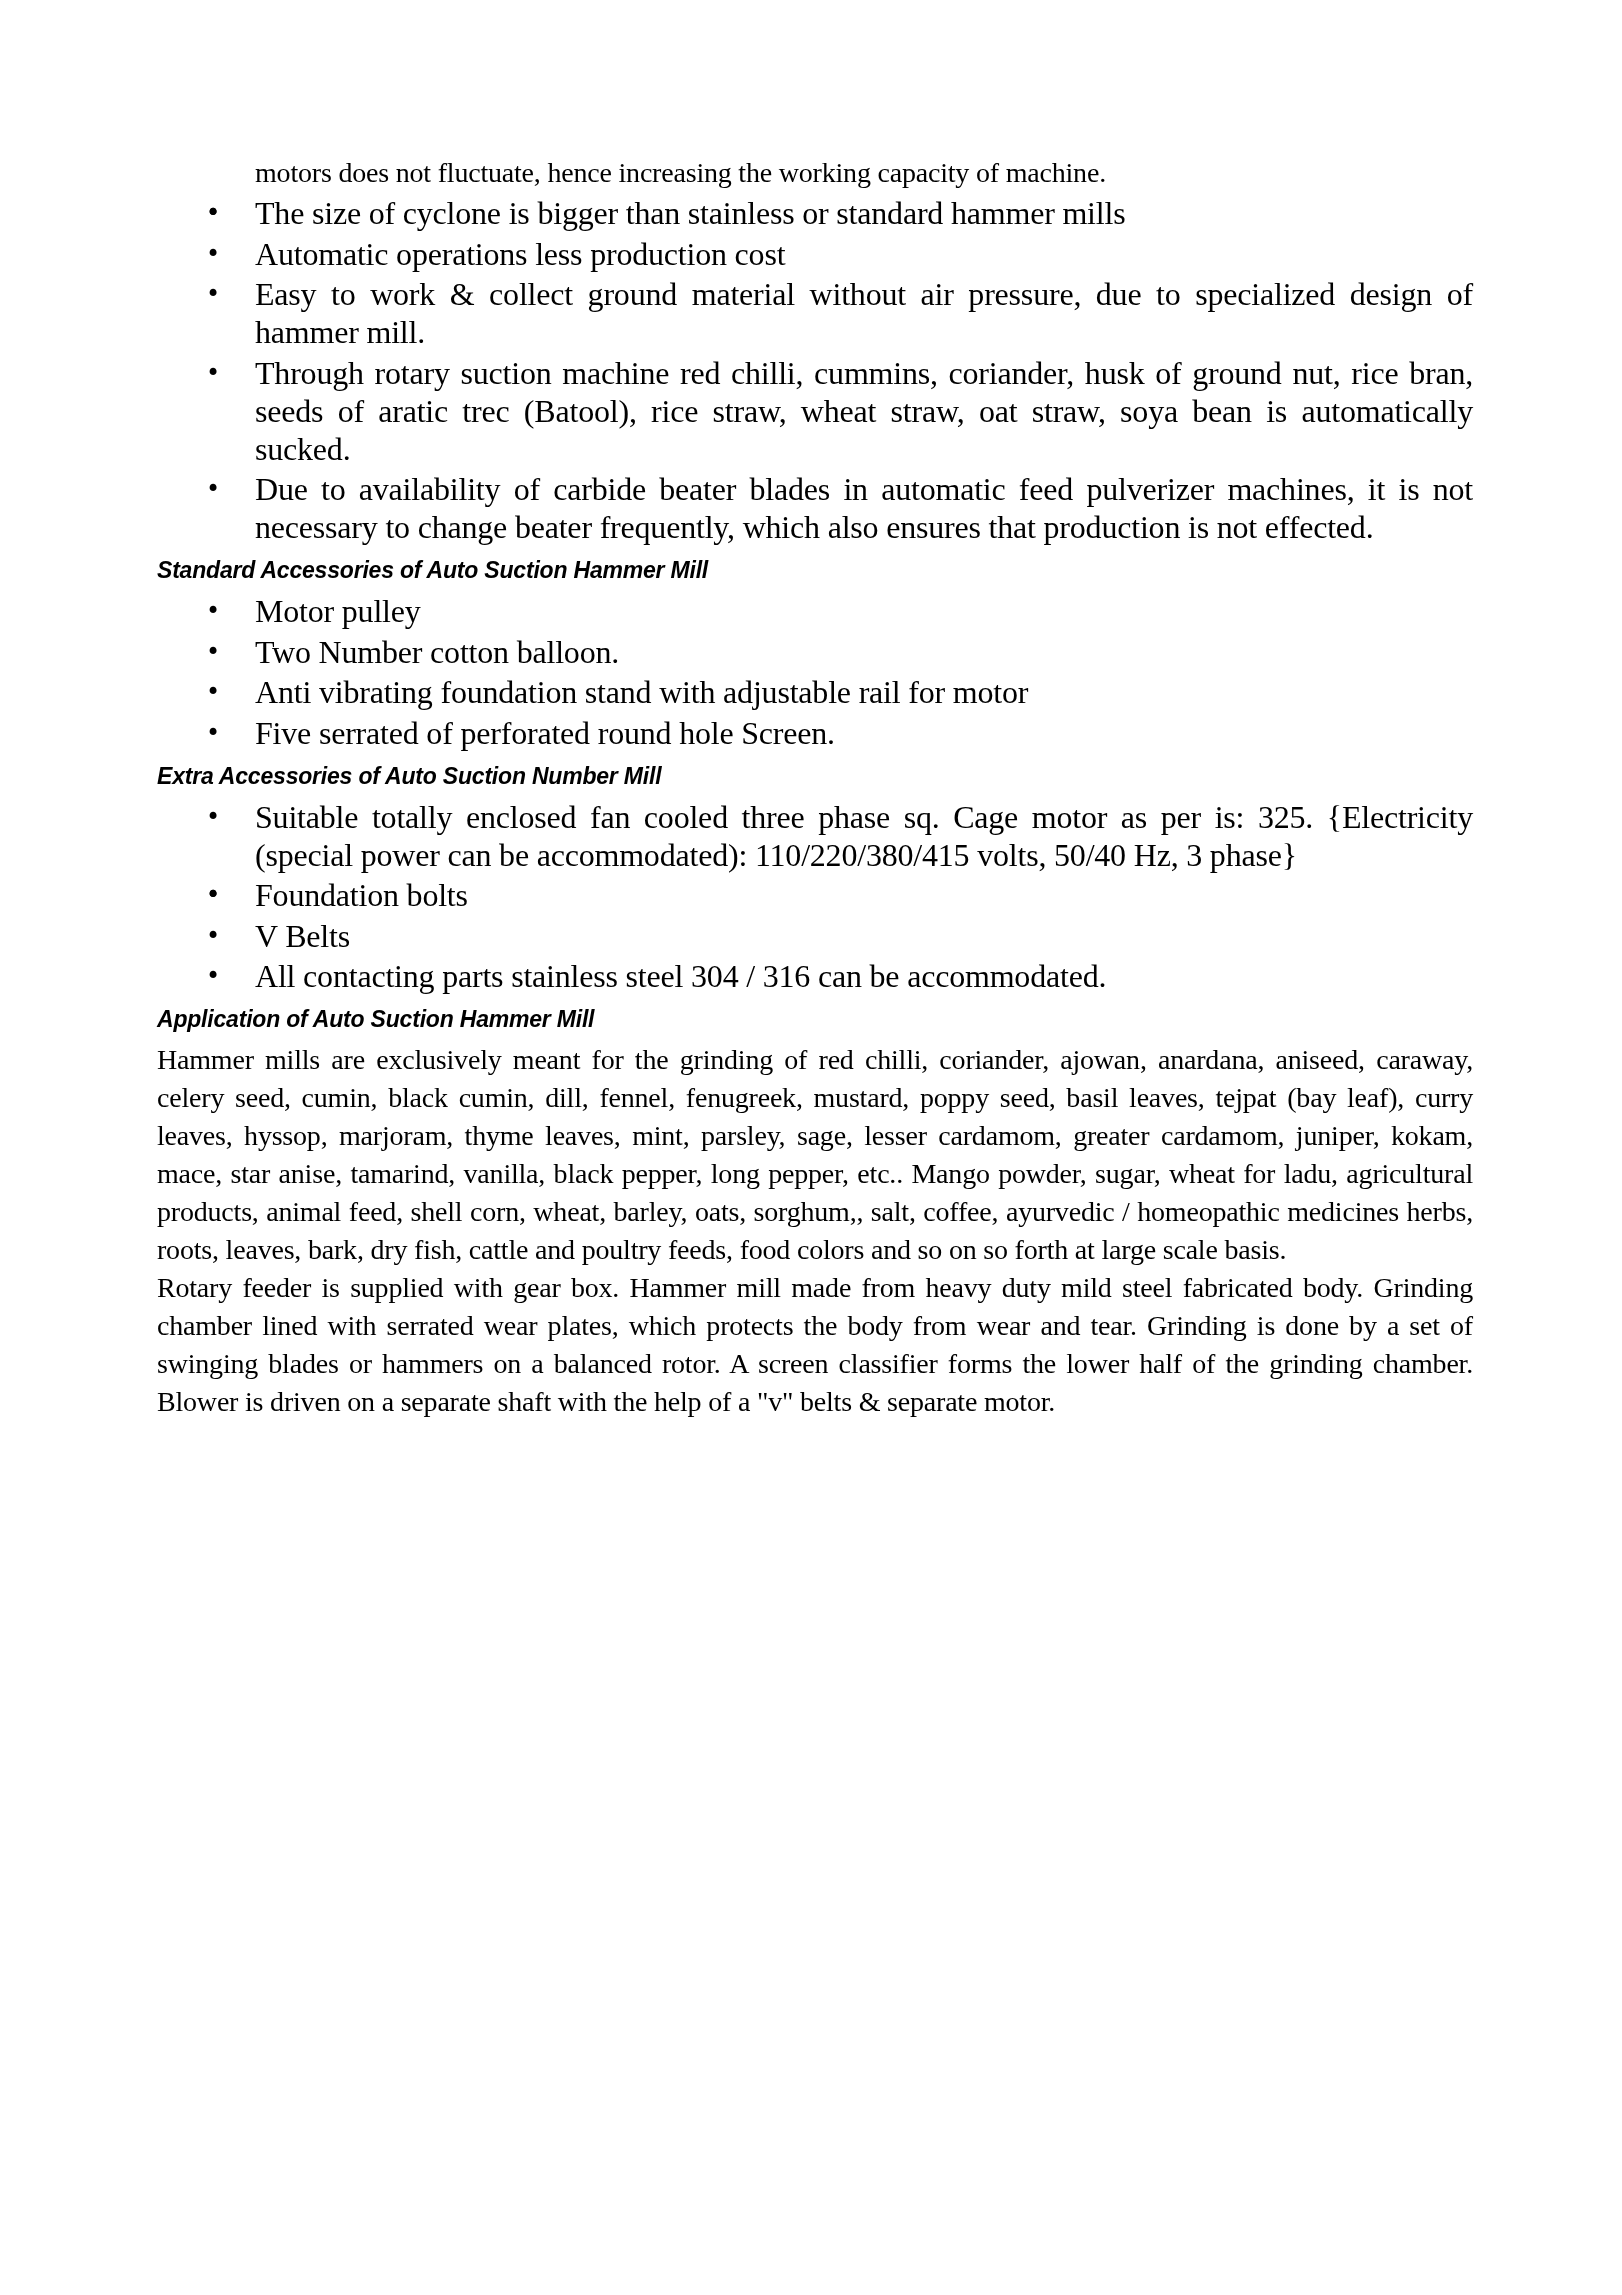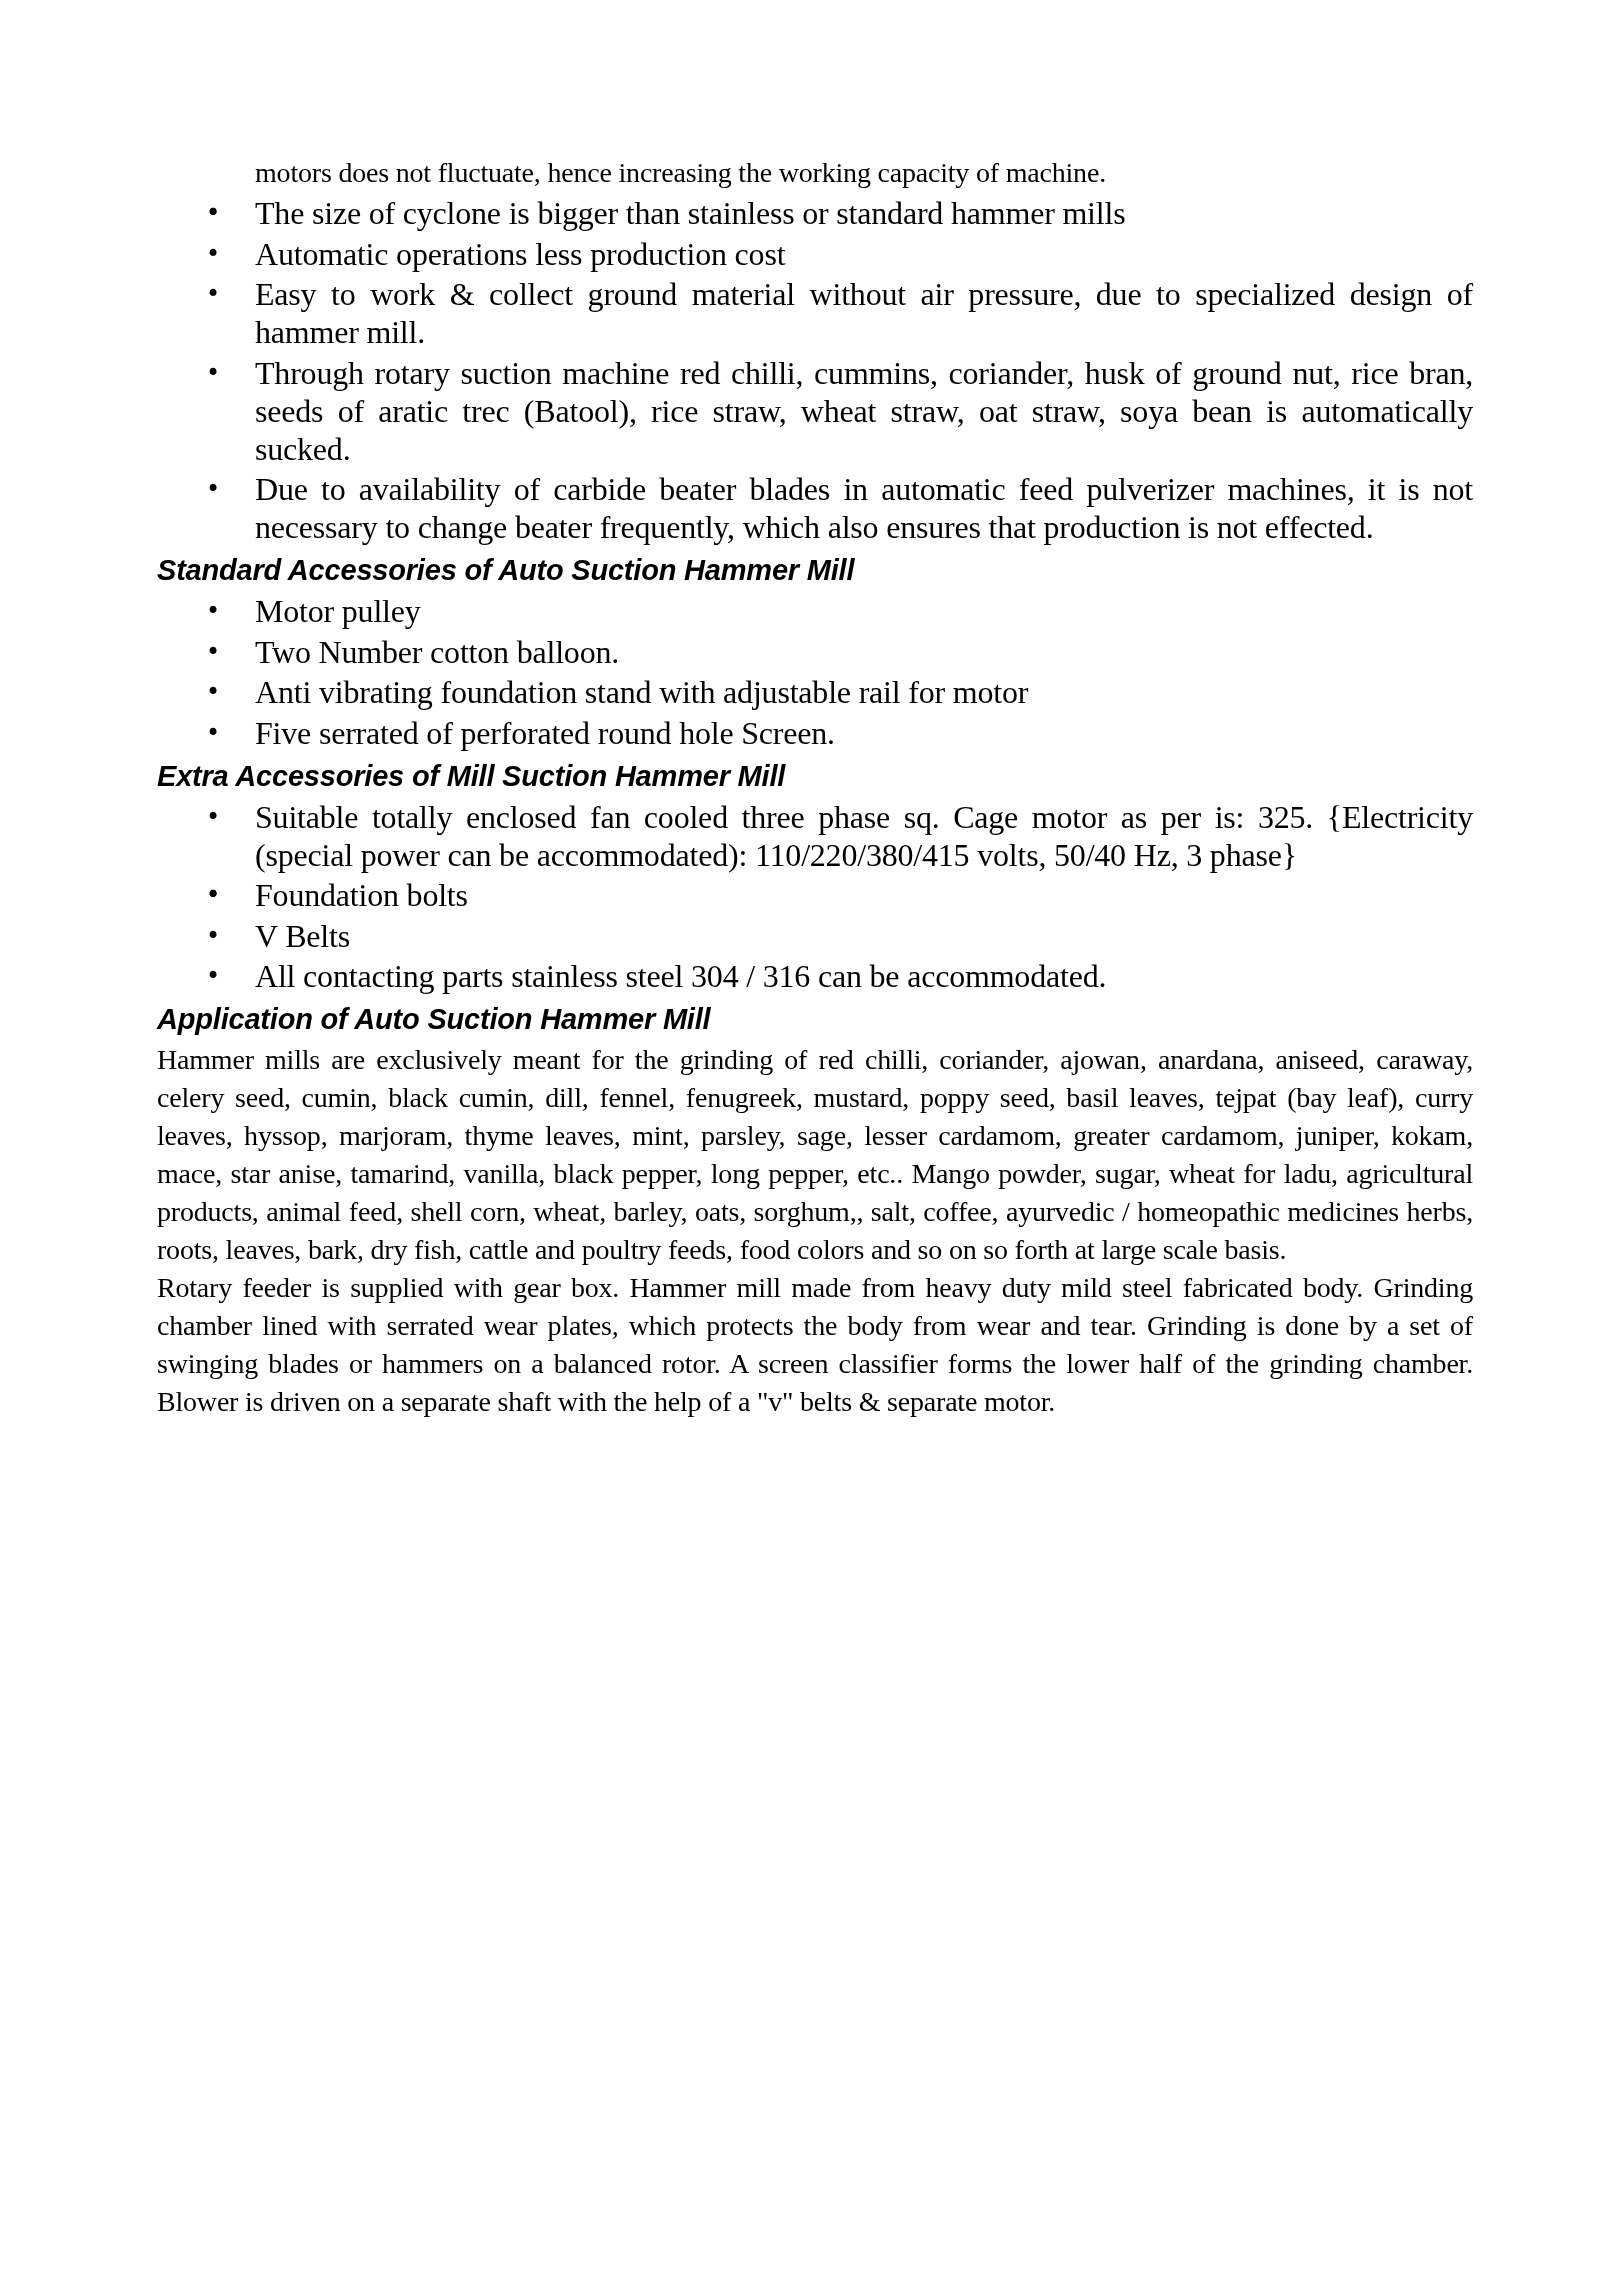--- a/index.html
+++ b/index.html
@@ -48,21 +48,21 @@
     font-family: "DejaVu Sans", sans-serif;
     font-size: 24px;
   }
   .cont {
     padding-left: 98px;
   }
   h2.section-heading {
     font-family: "Liberation Sans", "DejaVu Sans", sans-serif;
     font-style: italic;
     font-weight: bold;
-    font-size: 29px;
+    font-size: 23px;
     line-height: 44px;
     margin: 0;
     letter-spacing: -0.2px;
   }
   .sec-standard { margin-top: 17.4px; margin-bottom: 11px; }
   .sec-extra { margin-top: 16px; margin-bottom: 11px; }
   .sec-application { margin-top: 16px; margin-bottom: 8px; }
   .sec-construction { margin-top: 46px; margin-bottom: 8px; }
 </style>
 </head>
@@ -82,21 +82,21 @@
   </ul>
 
   <h2 class="section-heading sec-standard">Standard Accessories of Auto Suction Hammer Mill</h2>
   <ul class="bullets">
     <li><span class="bullet">•</span><span>Motor pulley</span></li>
     <li><span class="bullet">•</span><span>Two Number cotton balloon.</span></li>
     <li><span class="bullet">•</span><span>Anti vibrating foundation stand with adjustable rail for motor</span></li>
     <li><span class="bullet">•</span><span>Five serrated of perforated round hole Screen.</span></li>
   </ul>
 
-  <h2 class="section-heading sec-extra">Extra Accessories of Mill Suction Hammer Mill</h2>
+  <h2 class="section-heading sec-extra">Extra Accessories of Auto Suction Number Mill</h2>
   <ul class="bullets">
     <li><span class="bullet">•</span><span>Suitable totally enclosed fan cooled three phase sq. Cage motor as per is: 325. {Electricity (special power can be accommodated): 110/220/380/415 volts, 50/40 Hz, 3 phase}</span></li>
     <li><span class="bullet">•</span></li>
     <li><span class="bullet">•</span><span>Foundation bolts</span></li>
     <li><span class="bullet">•</span><span>V Belts</span></li>
     <li><span class="bullet">•</span><span>All contacting parts stainless steel 304 / 316 can be accommodated.</span></li>
   </ul>
 
   <h2 class="section-heading sec-application">Application of Auto Suction Hammer Mill</h2>
   <p class="body-text" style="margin:0;">Hammer mills are exclusively meant for the grinding of red chilli, coriander, ajowan, anardana, aniseed, caraway, celery seed, cumin, black cumin, dill, fennel, fenugreek, mustard, poppy seed, basil leaves, tejpat (bay leaf), curry leaves, hyssop, marjoram, thyme leaves, mint, parsley, sage, lesser cardamom, greater cardamom, juniper, kokam, mace, star anise, tamarind, vanilla, black pepper, long pepper, etc.. Mango powder, sugar, wheat for ladu, agricultural products, animal feed, shell corn, wheat, barley, oats, sorghum,, salt, coffee, ayurvedic / homeopathic medicines herbs, roots, leaves, bark, dry fish, cattle and poultry feeds, food colors and so on so forth at large scale basis.</p>

